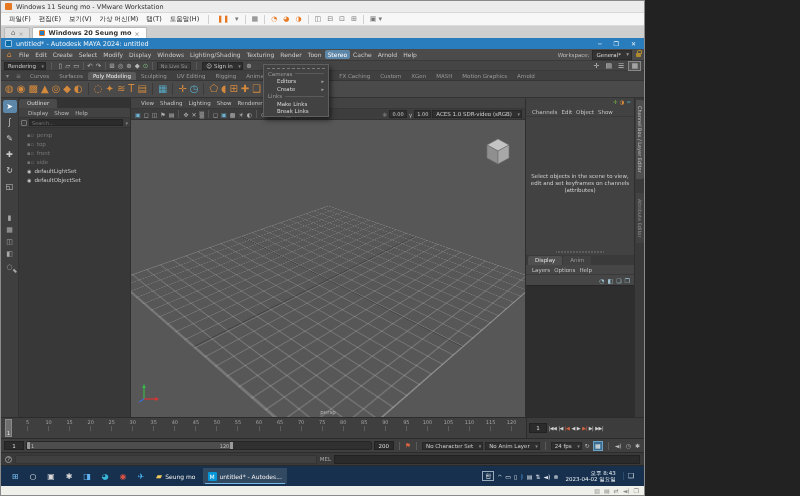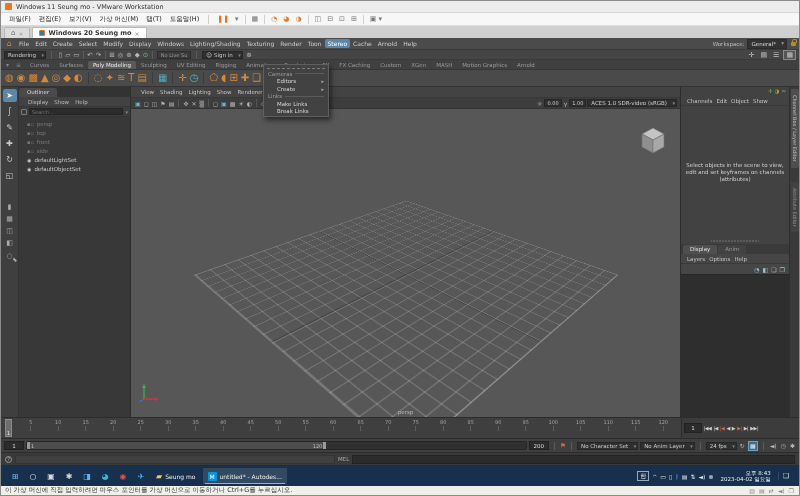--- a/index.html
+++ b/index.html
@@ -1,17 +1,17 @@
 <!DOCTYPE html>
 <html><head>
 <meta charset="utf-8">
 <style>
   html,body{margin:0;padding:0;background:#222;}
   *{box-sizing:border-box;font-family:"DejaVu Sans",sans-serif;}
-  #screen{position:relative;width:800px;height:496px;overflow:hidden;background:#444;
+  #screen{position:relative;width:645px;height:496px;overflow:hidden;background:#444;
           display:flex;flex-direction:column;border:1px solid #8a8a8a;}
   .row{display:flex;align-items:center;white-space:nowrap;}
   .sepv{width:1px;height:8px;background:#5a5a5a;margin:0 3px;flex:0 0 auto;}
   .grow{flex:1;}
 
   
   .vm-title{height:12px;background:#ececec;color:#333;font-size:6.5px;padding:0 4px;gap:4px;border-bottom:1px solid #d8d8d8;}
   .vm-logo{width:7px;height:7px;background:#e87722;border-radius:1px;flex:0 0 auto;}
   .vm-menu{height:13px;background:#f7f7f7;font-size:6.5px;color:#222;padding:0 4px;gap:2px;border-bottom:1px solid #dcdcdc;}
   .vm-menu .mi{padding:7px 4px;border-radius:2px;}
@@ -212,20 +212,28 @@
       <span class="thome">⌂</span>
       <span class="tclose">×</span>
     </span>
     <span class="vm-tab active">
       <span class="tico"></span>
       <span>Windows 20 Seung mo</span>
       <span class="tclose">×</span>
     </span>
   </div>
 
+  <div class="row m-title">
+    <span class="m-appico"></span>
+    <span>untitled* - Autodesk MAYA 2024: untitled</span>
+    <span class="grow"></span>
+    <span class="m-winbtn">─</span>
+    <span class="m-winbtn">❐</span>
+    <span class="m-winbtn">✕</span>
+  </div>
 
   <div class="row m-menubar">
     <span class="home">⌂</span>
     <span style="display:flex;">
         <span class="mm">File</span>
         <span class="mm">Edit</span>
         <span class="mm">Create</span>
         <span class="mm">Select</span>
         <span class="mm">Modify</span>
         <span class="mm">Display</span>
@@ -635,21 +643,20 @@
         </span>
       <span class="clock">
         <div>오후 8:43</div>
         <div>2023-04-02 일요일</div>
       </span>
       <span class="notif">❏</span>
     </span>
   </div>
 
   <div class="vm-statusbar">
-    <span>이 가상 머신에 직접 입력하려면 마우스 포인터를 가상 머신으로 이동하거나 Ctrl+G를 누르십시오.</span>
     <span class="grow"></span>
     <span style="display:flex;gap:2px;">
         <span class="sic">▥</span>
         <span class="sic">▤</span>
         <span class="sic">⇄</span>
         <span class="sic">◄)</span>
         <span class="sic">❐</span>
       </span>
   </div>
 

